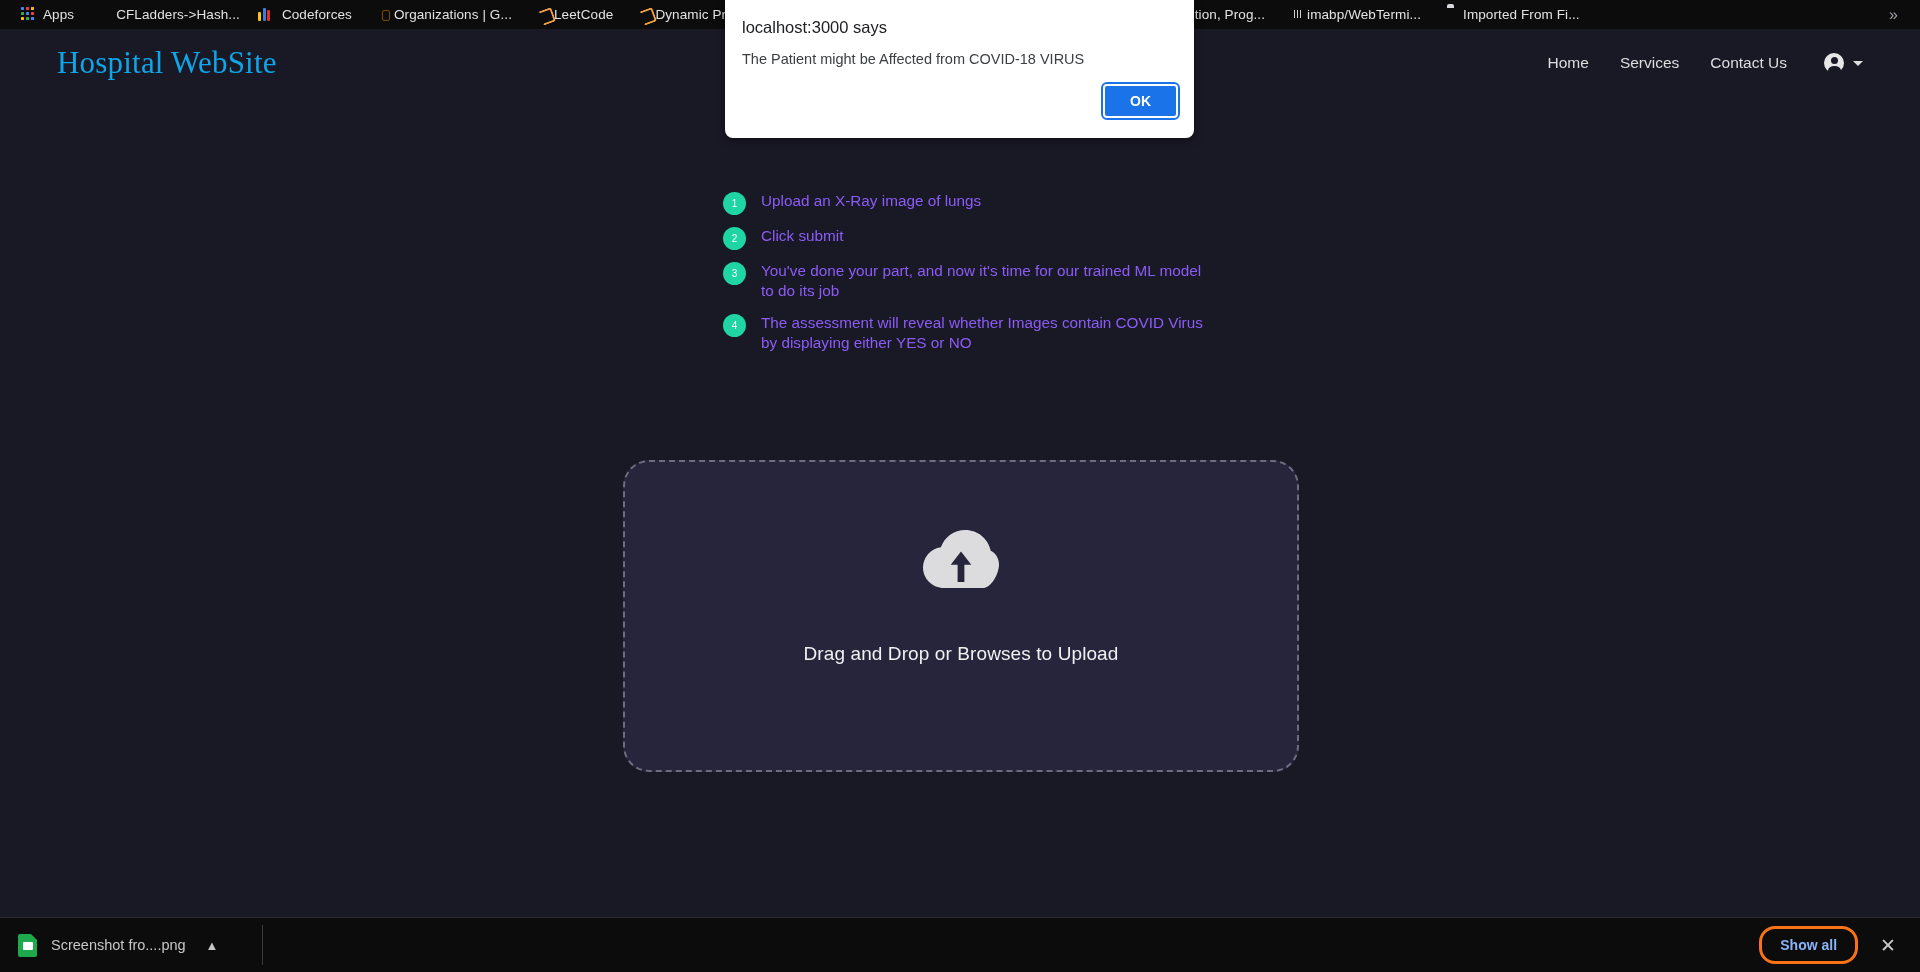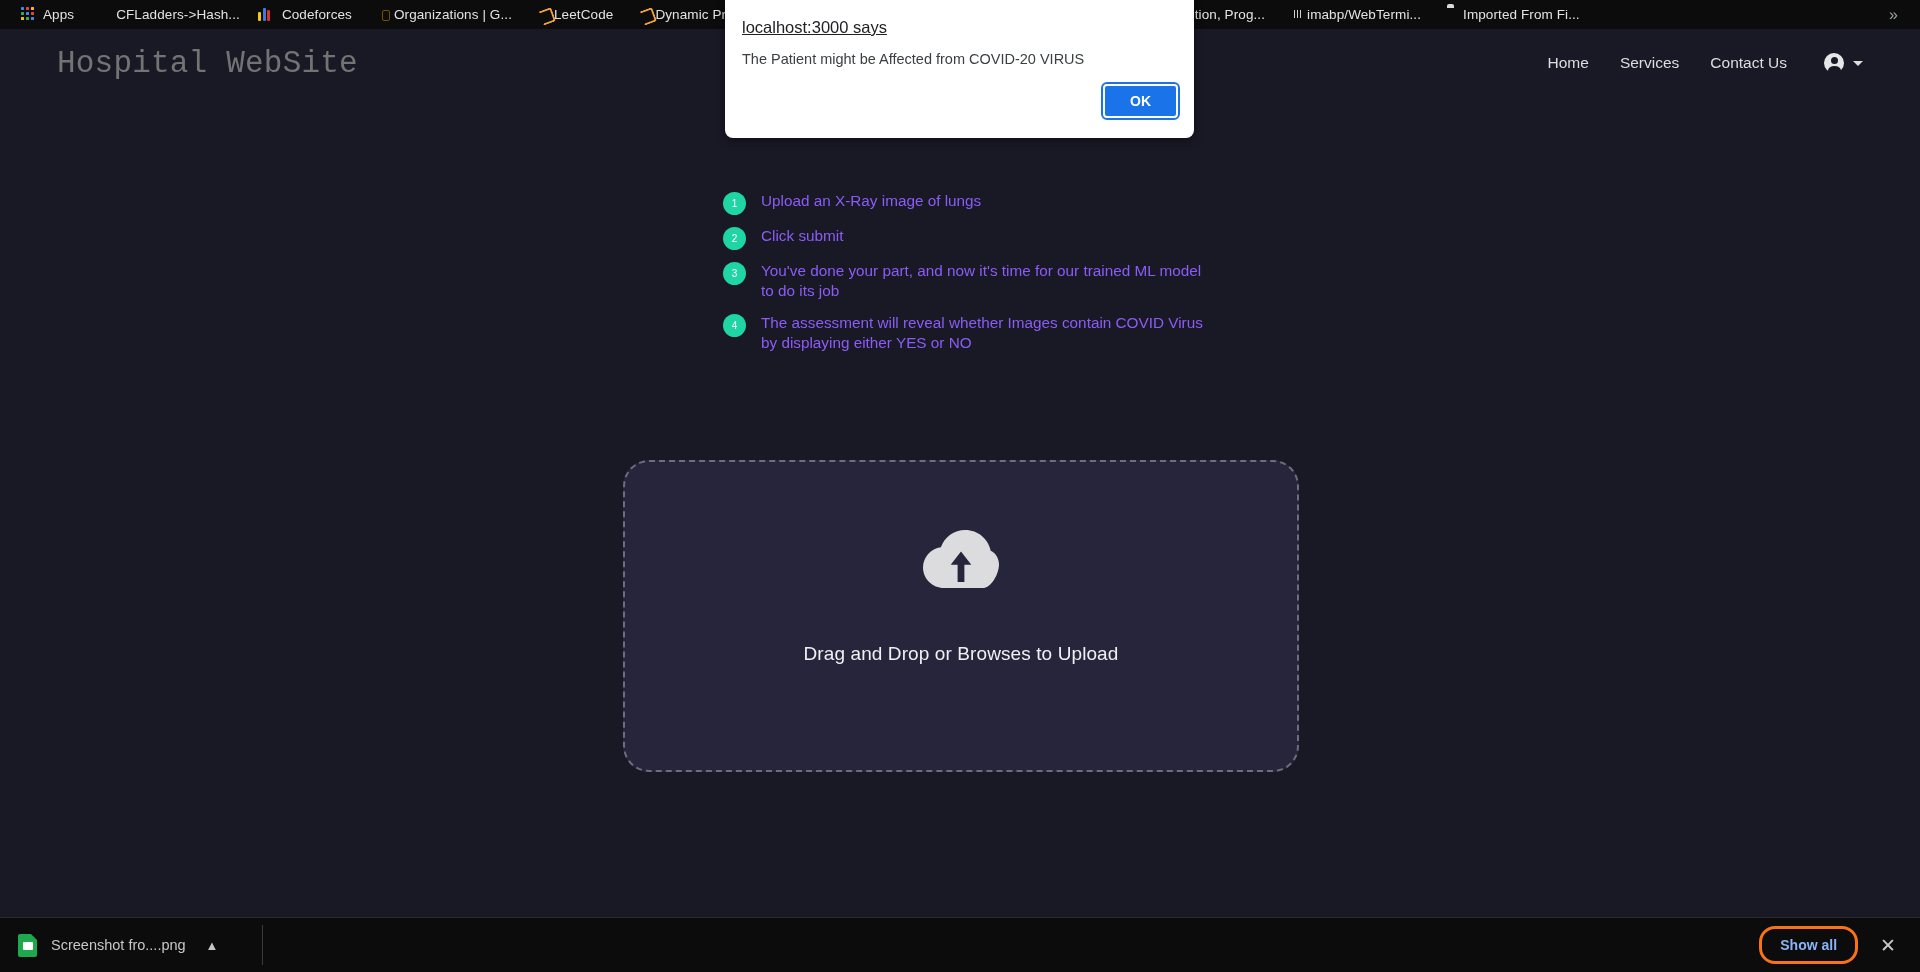--- a/index.html
+++ b/index.html
@@ -85,22 +85,22 @@
 
   
   .site-header {
     position:absolute; top:29px; left:0; width:1920px; height:68px;
     background:#191825;
     display:flex; align-items:center; justify-content:space-between;
     padding: 0 57px 0 57px;
     z-index: 1;
   }
   .site-title {
-    color:#737373; font-size:31px; font-weight:400; letter-spacing:0.2px;
-    font-family:Liberation Mono, monospace;
+    color:#0ea5e9; font-size:31px; font-weight:400; letter-spacing:0.2px;
+    font-family:Liberation Serif, serif;
   }
   .nav { display:flex; align-items:center; gap:31px; }
   .nav a { color:#dededf; font-size:15.5px; text-decoration:none; cursor:pointer; white-space:nowrap;}
   .account { display:flex; align-items:center; gap:9px; cursor:pointer; margin-left: 6px;}
   .avatar-ico { width:20px;height:20px;border-radius:50%;background:#e6e6e8;position:relative;display:block;}
   .avatar-ico::before{content:"";position:absolute;left:6.5px;top:3.5px;width:7px;height:7px;border-radius:50%;background:#191825;}
   .avatar-ico::after{content:"";position:absolute;left:3.5px;top:12.5px;width:13px;height:9px;border-radius:50% 50% 0 0;background:#191825;}
   .caret { width:0;height:0;border-left:5px solid transparent;border-right:5px solid transparent;
            border-top:5.5px solid #dededf; display:block;}
 
@@ -135,21 +135,21 @@
   }
 
   
   .alert {
     position:absolute; left:725px; top:0px; width:469px; height:138px;
     background:#ffffff; border-radius: 0 0 8px 8px;
     box-shadow: 0 2px 10px rgba(0,0,0,.45);
     z-index: 20;
     padding: 18px 20px 0 17px;
   }
-  .alert-title { color:#202124; font-size:16.5px; font-weight:400; margin-bottom:14px;text-decoration:underline; }
+  .alert-title { color:#202124; font-size:16.5px; font-weight:400; margin-bottom:14px; }
   .alert-msg   { color:#3c4043; font-size:14.5px; }
   .alert-btn-row { position:absolute; right:16px; bottom:20px; }
   .ok-btn {
     background:#1a73e8; color:#fff; border:2px solid #ffffff;
     outline:2px solid #1a73e8;
     border-radius:4px; padding:7px 25px;
     font-size:14px; font-weight:bold; cursor:pointer;
     font-family:"Liberation Sans", sans-serif;
     margin-left:41px;
   }
@@ -293,21 +293,21 @@
     <svg width="76" height="62" viewBox="0 0 76 62" xmlns="http://www.w3.org/2000/svg">
       <path fill="#dcdcde" d="M21 58C9.4 58 0 48.8 0 37.5 0 27.2 7.8 18.7 17.9 17.3 21.3 7.2 31 0 42.3 0c12.6 0 23.1 8.9 25.4 20.7C72.8 23.2 76 28.4 76 34.4 76 43.4 68.5 58 59.4 58H21z"></path>
       <path fill="#26253c" d="M34.6 52V34.8h-6.9L38 21.5l10.3 13.3h-6.9V52z"></path>
     </svg>
   </div>
   <div class="drop-label">Drag and Drop or Browses to Upload</div>
 </div>
 
 <div class="alert">
   <div class="alert-title">localhost:3000 says</div>
-  <div class="alert-msg">The Patient might be Affected from COVID-20 VIRUS</div>
+  <div class="alert-msg">The Patient might be Affected from COVID-18 VIRUS</div>
   <div class="alert-btn-row">
     <button class="ok-btn">OK</button>
   </div>
 </div>
 
 <div class="shelf">
   <div class="dl-item">
     <span class="dl-ico"></span>
     <span class="dl-name">Screenshot fro....png</span>
     <span class="chev-up">▲</span>

